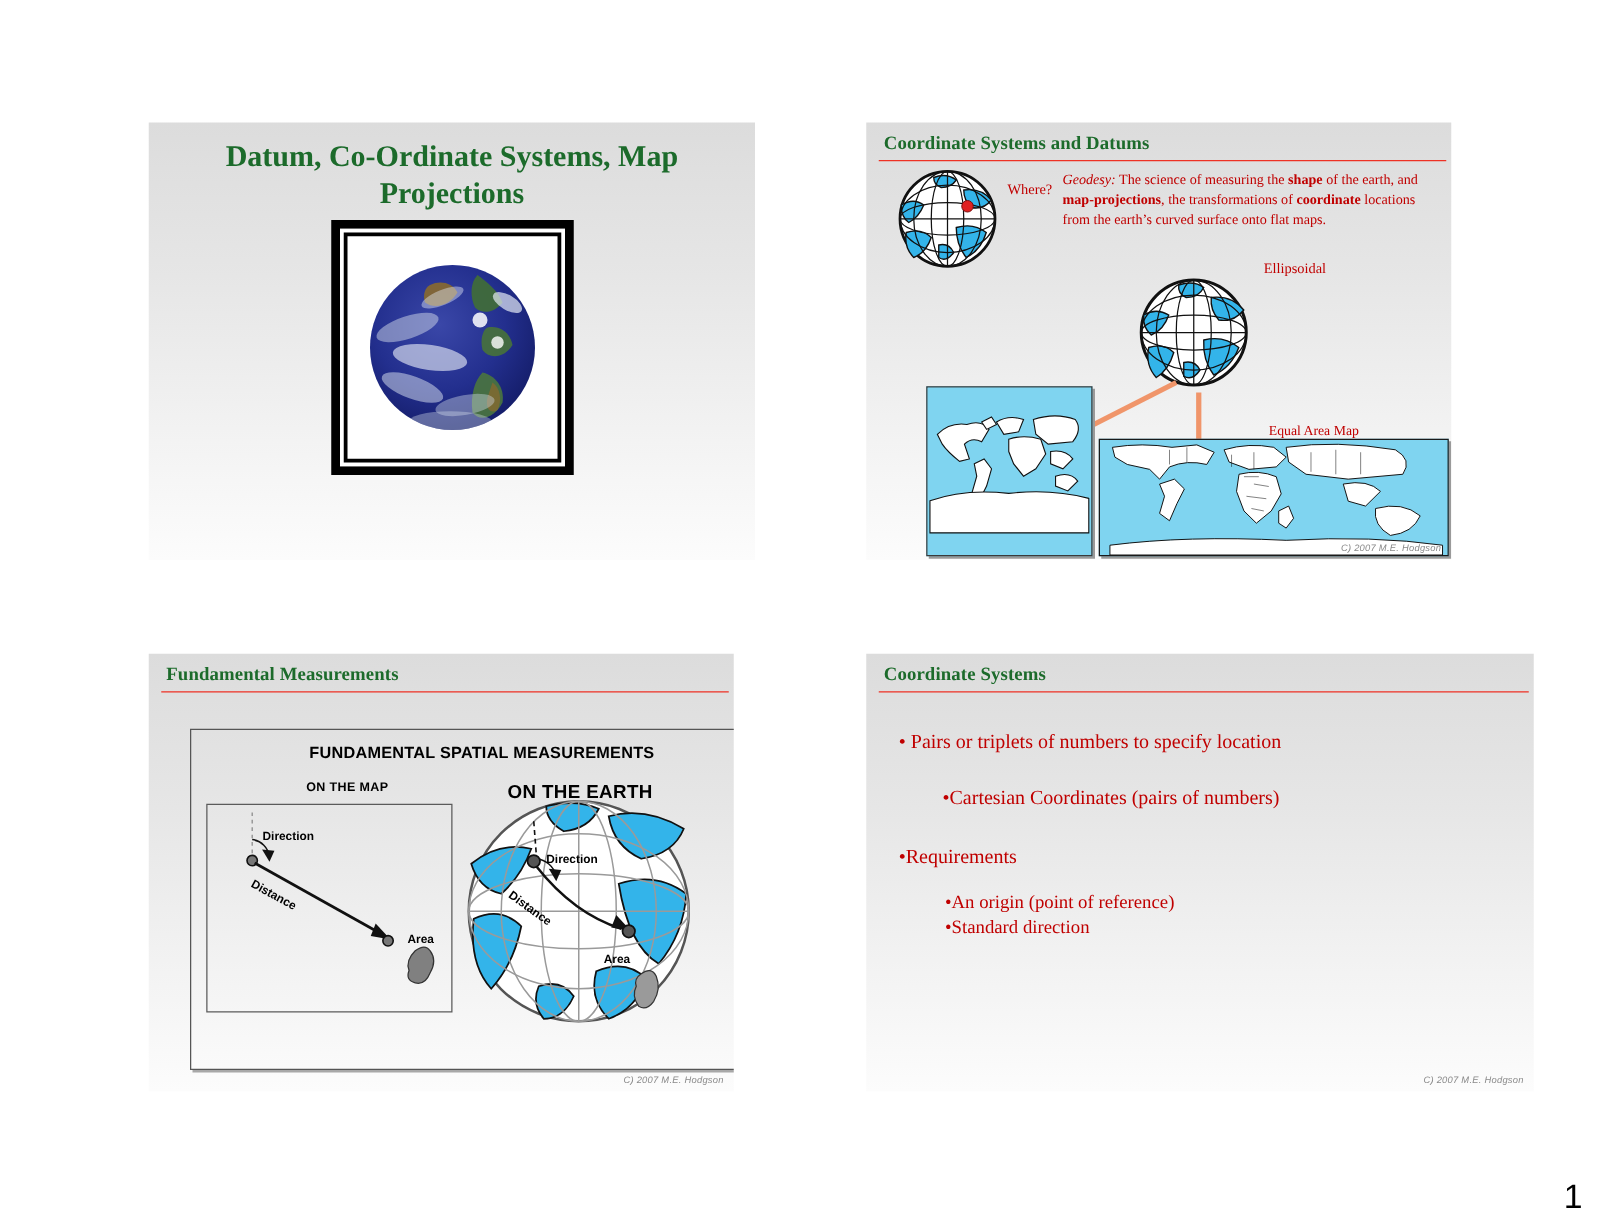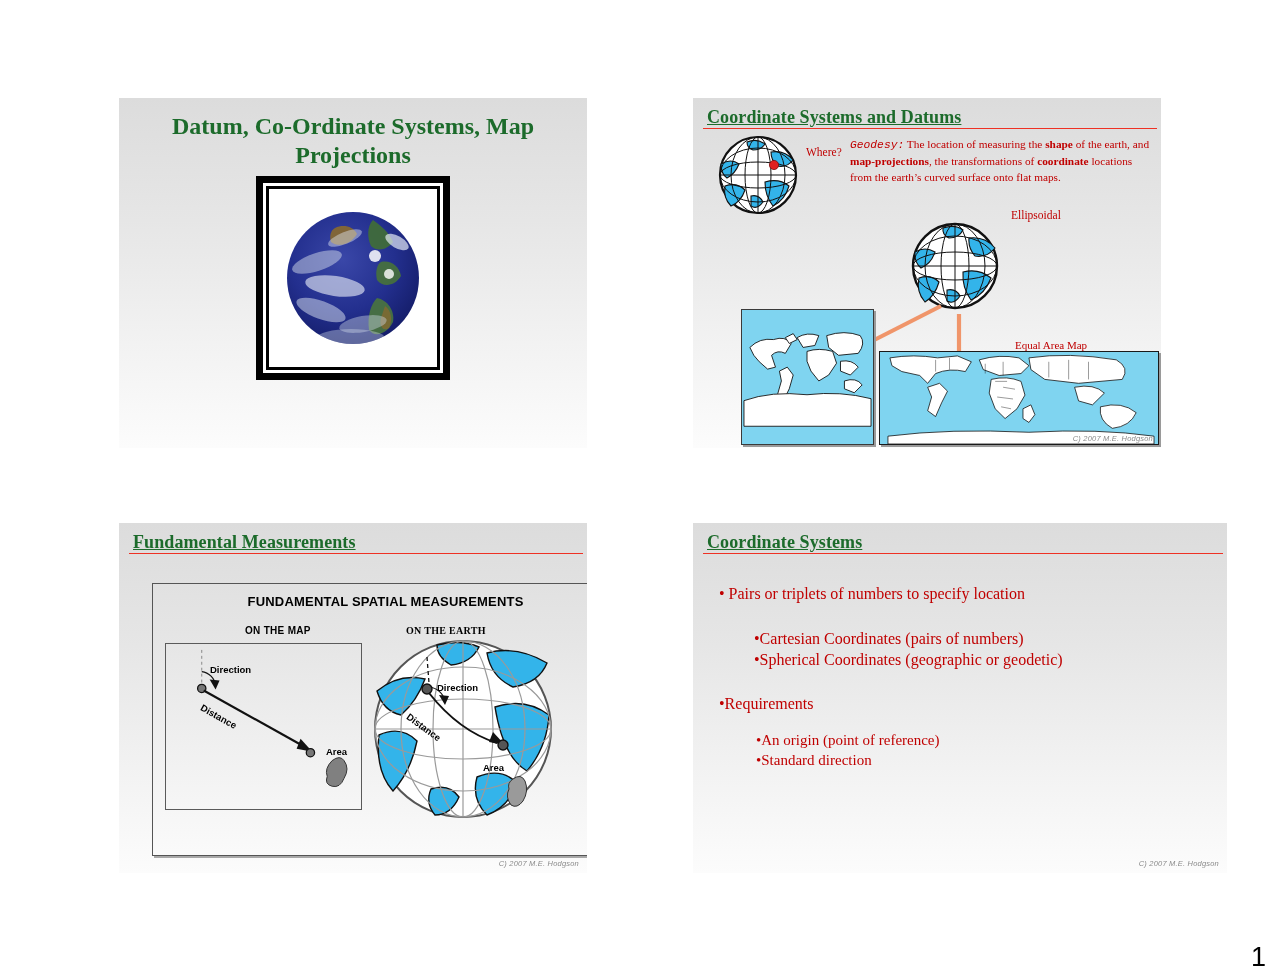--- a/index.html
+++ b/index.html
@@ -5,29 +5,29 @@
   html,body{margin:0;padding:0;}
   body{
     width:1280px;height:975px;background:#ffffff;
     font-family:"Liberation Serif", serif;position:relative;overflow:hidden;
   }
   .slide{
     position:absolute;
     background:linear-gradient(to bottom,#dcdcdc 0%,#e6e6e6 35%,#f2f2f2 70%,#fcfcfc 100%);
     overflow:hidden;
   }
-  #slide-title{left:119px;top:98px;width:468px;height:350px;}
+  #slide-title{left:119px;top:98px;width:468px;height:350px;padding-left:17px;}
   #slide-coord-datums{left:693px;top:98px;width:468px;height:350px;}
   #slide-fundamental{left:119px;top:523px;width:468px;height:350px;}
   #slide-coord-systems{left:693px;top:523px;width:534px;height:350px;}
 
   
   .slide-header{
     position:absolute;left:14px;top:9px;right:8px;
-    font-weight:bold;color:#1c6b2b;font-size:18px;letter-spacing:.1px;text-decoration:underline;
+    font-weight:bold;color:#1c6b2b;font-size:15px;letter-spacing:.1px;
   }
   .header-rule{
     position:absolute;left:10px;right:4px;top:30px;height:0;
     border-top:1.6px solid #ee3124;
   }
 
   
   .big-title{
     position:absolute;left:20px;right:20px;top:14px;
     text-align:center;color:#1c6b2b;font-weight:bold;
@@ -55,21 +55,21 @@
 
   
   .where-label{
     position:absolute;left:113px;top:48px;font-size:11.5px;color:#c00000;
   }
   .geodesy-text{
     position:absolute;left:157px;top:38px;width:305px;
     font-size:11.3px;line-height:1.42;color:#c00000;
   }
   .geodesy-text b{font-weight:bold;}
-  .geodesy-text i{font-style:italic;font-family:Liberation Mono, monospace;}
+  .geodesy-text i{font-style:italic;}
   .lbl-ellipsoidal{
     position:absolute;left:318px;top:111px;font-size:11.5px;color:#c00000;
   }
   .lbl-equalarea{
     position:absolute;left:322px;top:241px;font-size:11px;color:#c00000;
   }
   .map-square{
     position:absolute;left:48px;top:211px;width:133px;height:136px;
     background:#7fd4f0;border:1.5px solid #3a3a3a;
     box-shadow:2px 2px 0 0 #9a9a9a;box-sizing:border-box;overflow:hidden;
@@ -94,22 +94,22 @@
     font-family:"Liberation Sans", sans-serif;font-weight:bold;
     font-size:13px;color:#000;letter-spacing:.2px;
   }
   .fsm-sub-map{
     position:absolute;left:52px;top:41px;
     font-family:"Liberation Sans", sans-serif;font-weight:bold;
     font-size:10px;color:#000;letter-spacing:.3px;margin-left:40px;
   }
   .fsm-sub-earth{
     position:absolute;left:253px;top:41px;
-    font-family:Liberation Serif, serif;font-weight:bold;
-    font-size:10px;color:#000;letter-spacing:.3px;
+    font-family:Liberation Sans, sans-serif;font-weight:bold;
+    font-size:15px;color:#000;letter-spacing:.3px;
   }
   .map-panel{
     position:absolute;left:12px;top:59px;width:197px;height:167px;
     border:1.2px solid #5a5a5a;background:transparent;box-sizing:border-box;
   }
   .dg-label{
     position:absolute;font-family:"Liberation Sans", sans-serif;
     font-weight:bold;font-size:9.5px;color:#000;white-space:nowrap;
   }
   .globe-big{position:absolute;left:218px;top:55px;width:185px;height:180px;}
@@ -195,21 +195,21 @@
       <ellipse cx="41" cy="41" rx="27" ry="38"></ellipse>
       <line x1="41" y1="3" x2="41" y2="79"></line>
       <line x1="3" y1="41" x2="79" y2="41"></line>
     </g>
     <circle cx="57" cy="31" r="4.6" fill="#e02020" stroke="#7a0d0d" stroke-width="0.8"></circle>
   </svg>
 
   <div class="where-label">Where?</div>
 
   <div class="geodesy-text">
-    <i>Geodesy:</i><span> The location of measuring the </span><b>shape</b><span> of the earth,</span>
+    <i>Geodesy:</i><span> The science of measuring the </span><b>shape</b><span> of the earth,</span>
     <span>and </span><b>map-projections</b><span>, the transformations of </span><b>coordinate</b>
     <span>locations from the earth’s curved surface onto flat maps.</span>
   </div>
 
   <svg class="globe-ellip" viewBox="0 0 92 92">
     <circle cx="46" cy="46" r="42" fill="#ffffff" stroke="#111" stroke-width="2.4"></circle>
     <g fill="#33b4ea" stroke="#111" stroke-width="1.1">
       <path d="M6 32 Q16 26 26 32 Q22 44 12 48 Q5 42 6 32 Z"></path>
       <path d="M34 8 Q46 4 54 10 Q50 18 40 18 Q33 15 34 8 Z"></path>
       <path d="M60 18 Q76 16 86 28 Q78 38 66 36 Q59 28 60 18 Z"></path>
@@ -345,21 +345,20 @@
 
 <div class="slide" id="slide-coord-systems">
   <div class="slide-header">Coordinate Systems</div>
   <div class="header-rule"></div>
 
   <div class="bullets">
     <div class="b1">• Pairs or triplets of numbers to specify location</div>
     <div class="gap-lg"></div>
     <div class="b2">•Cartesian Coordinates (pairs of numbers)</div>
     <div class="gap-sm"></div>
-    <div class="b2">•Spherical Coordinates (geographic or geodetic)</div>
     <div class="gap-md"></div>
     <div class="b2b">•Requirements</div>
     <div class="gap-sm"></div>
     <div class="b3">•An origin (point of reference)</div>
     <div class="gap-sm"></div>
     <div class="b3">•Standard direction</div>
   </div>
 
   <div class="credit">C) 2007 M.E. Hodgson</div>
 </div>

